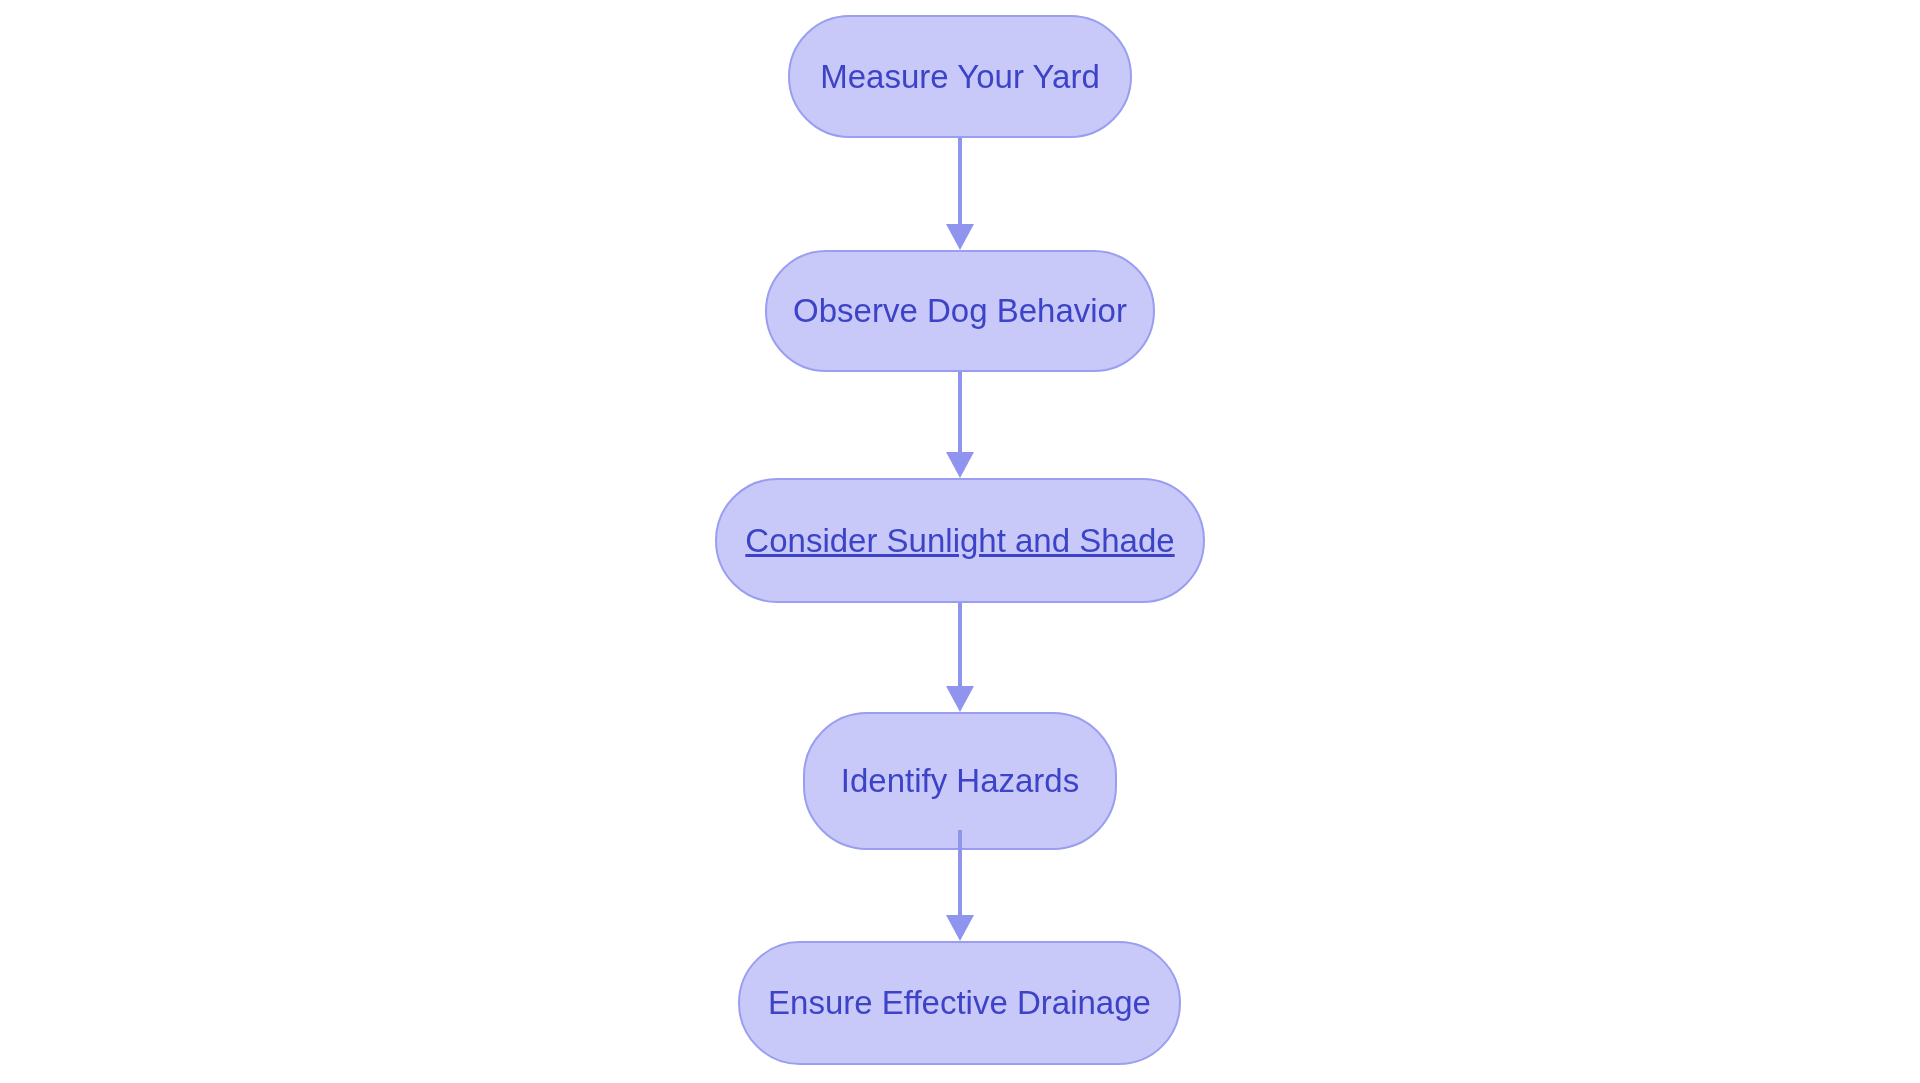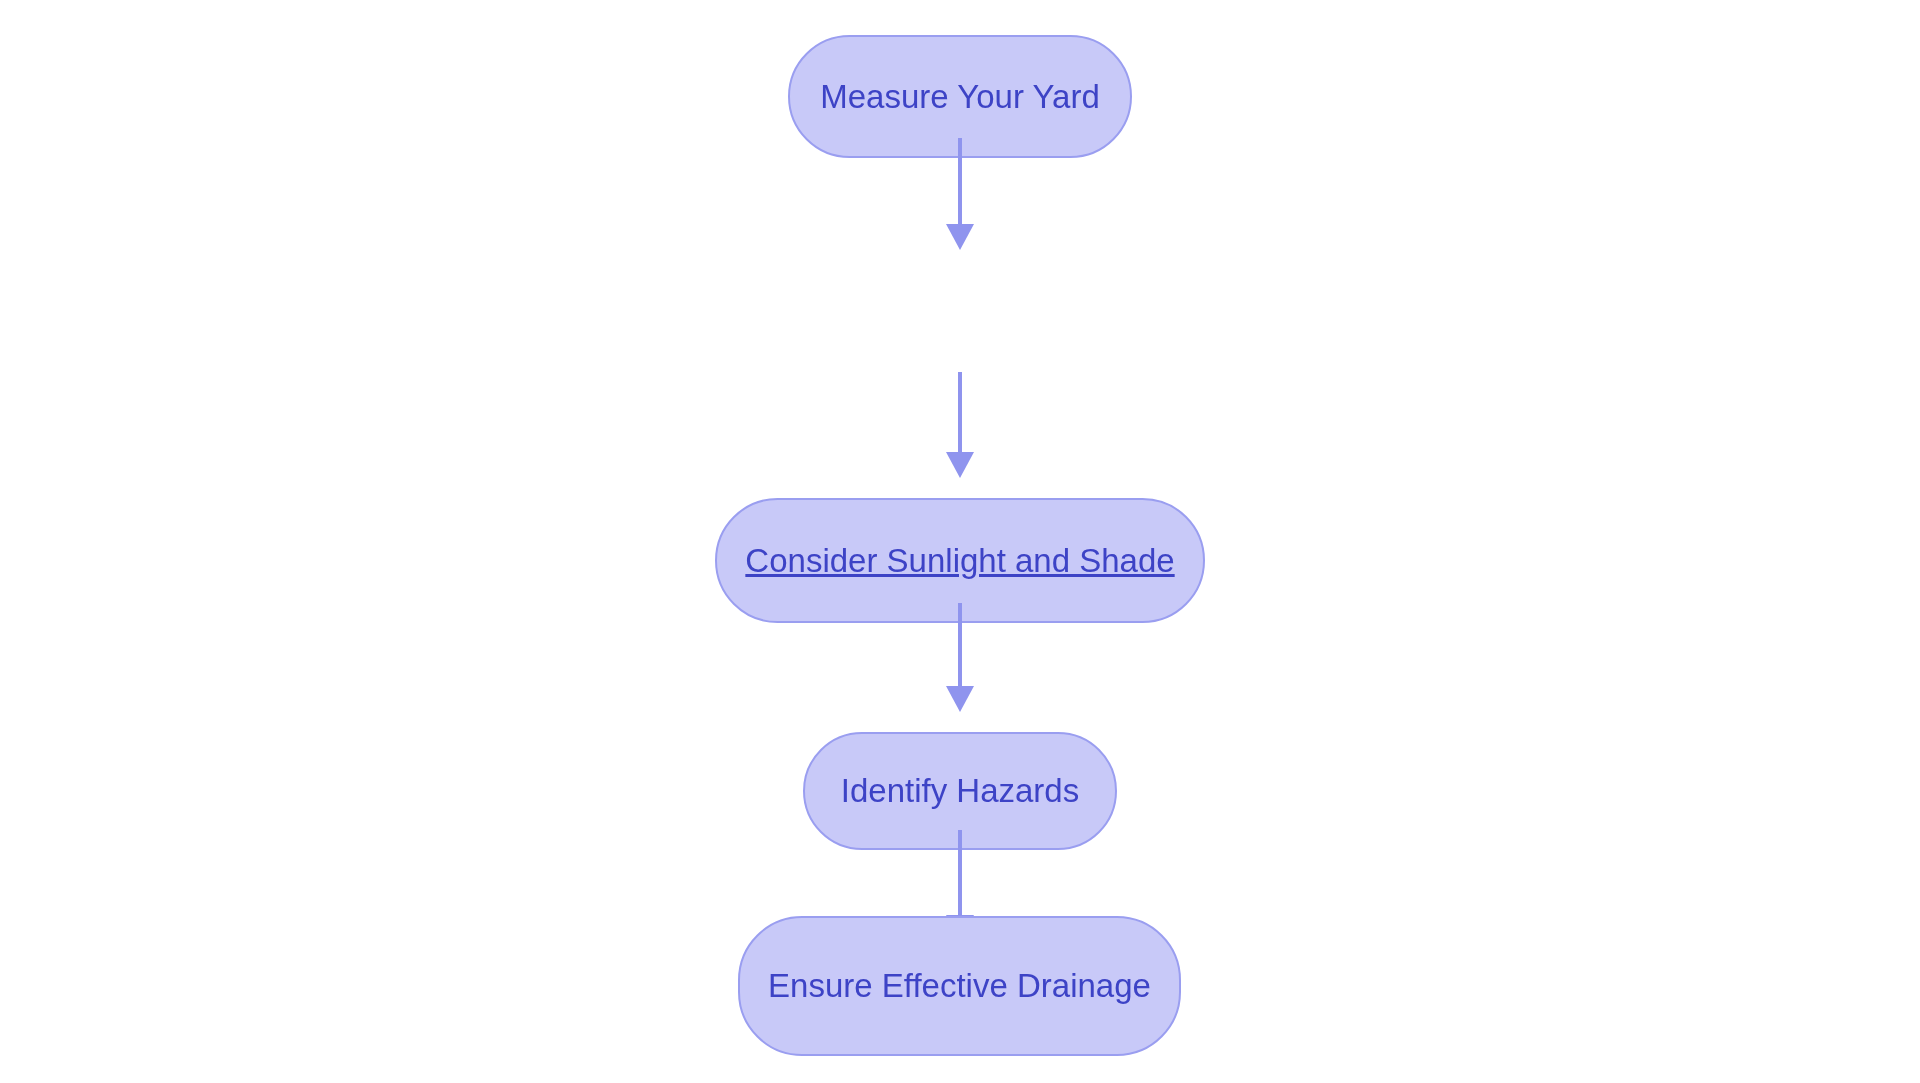--- a/index.html
+++ b/index.html
@@ -28,27 +28,26 @@
     border: 2px solid var(--border);
     border-radius: 64px;
     color: var(--text);
     font-size: 33px;
     font-weight: 400;
     display: flex;
     align-items: center;
     justify-content: center;
     text-align: center;
     white-space: nowrap;
-    margin-top: 20px;
   }
   .node-1 { left: 788px; top: 15px;  width: 344px; height: 123px; }
   .node-2 { left: 765px; top: 250px; width: 390px; height: 122px; }
   .node-3 { left: 715px; top: 478px; width: 490px; height: 125px; text-decoration: underline; }
-  .node-4 { left: 803px; top: 712px; width: 314px; height: 118px; justify-content: center; }
-  .node-5 { left: 738px; top: 896px; width: 443px; height: 140px; text-align: right; }
+  .node-4 { left: 803px; top: 712px; width: 314px; height: 138px; justify-content: center; }
+  .node-5 { left: 738px; top: 941px; width: 443px; height: 124px; text-align: right; }
   .arrow {
     position: absolute;
     left: 946px;
     width: 28px;
     display: flex;
     flex-direction: column;
     align-items: center;
   }
   .arrow .stem {
     width: 4px;
@@ -74,20 +73,23 @@
 
   <div class="node node-1">
     <span>Measure Your Yard</span>
   </div>
 
   <div class="arrow arrow-1">
     <div class="stem"></div>
     <div class="head"></div>
   </div>
 
+  <div class="node node-2">
+    <span>Observe Dog Behavior</span>
+  </div>
 
   <div class="arrow arrow-2">
     <div class="stem"></div>
     <div class="head"></div>
   </div>
 
   <div class="node node-3">
     <span>Consider Sunlight and Shade</span>
   </div>
 

